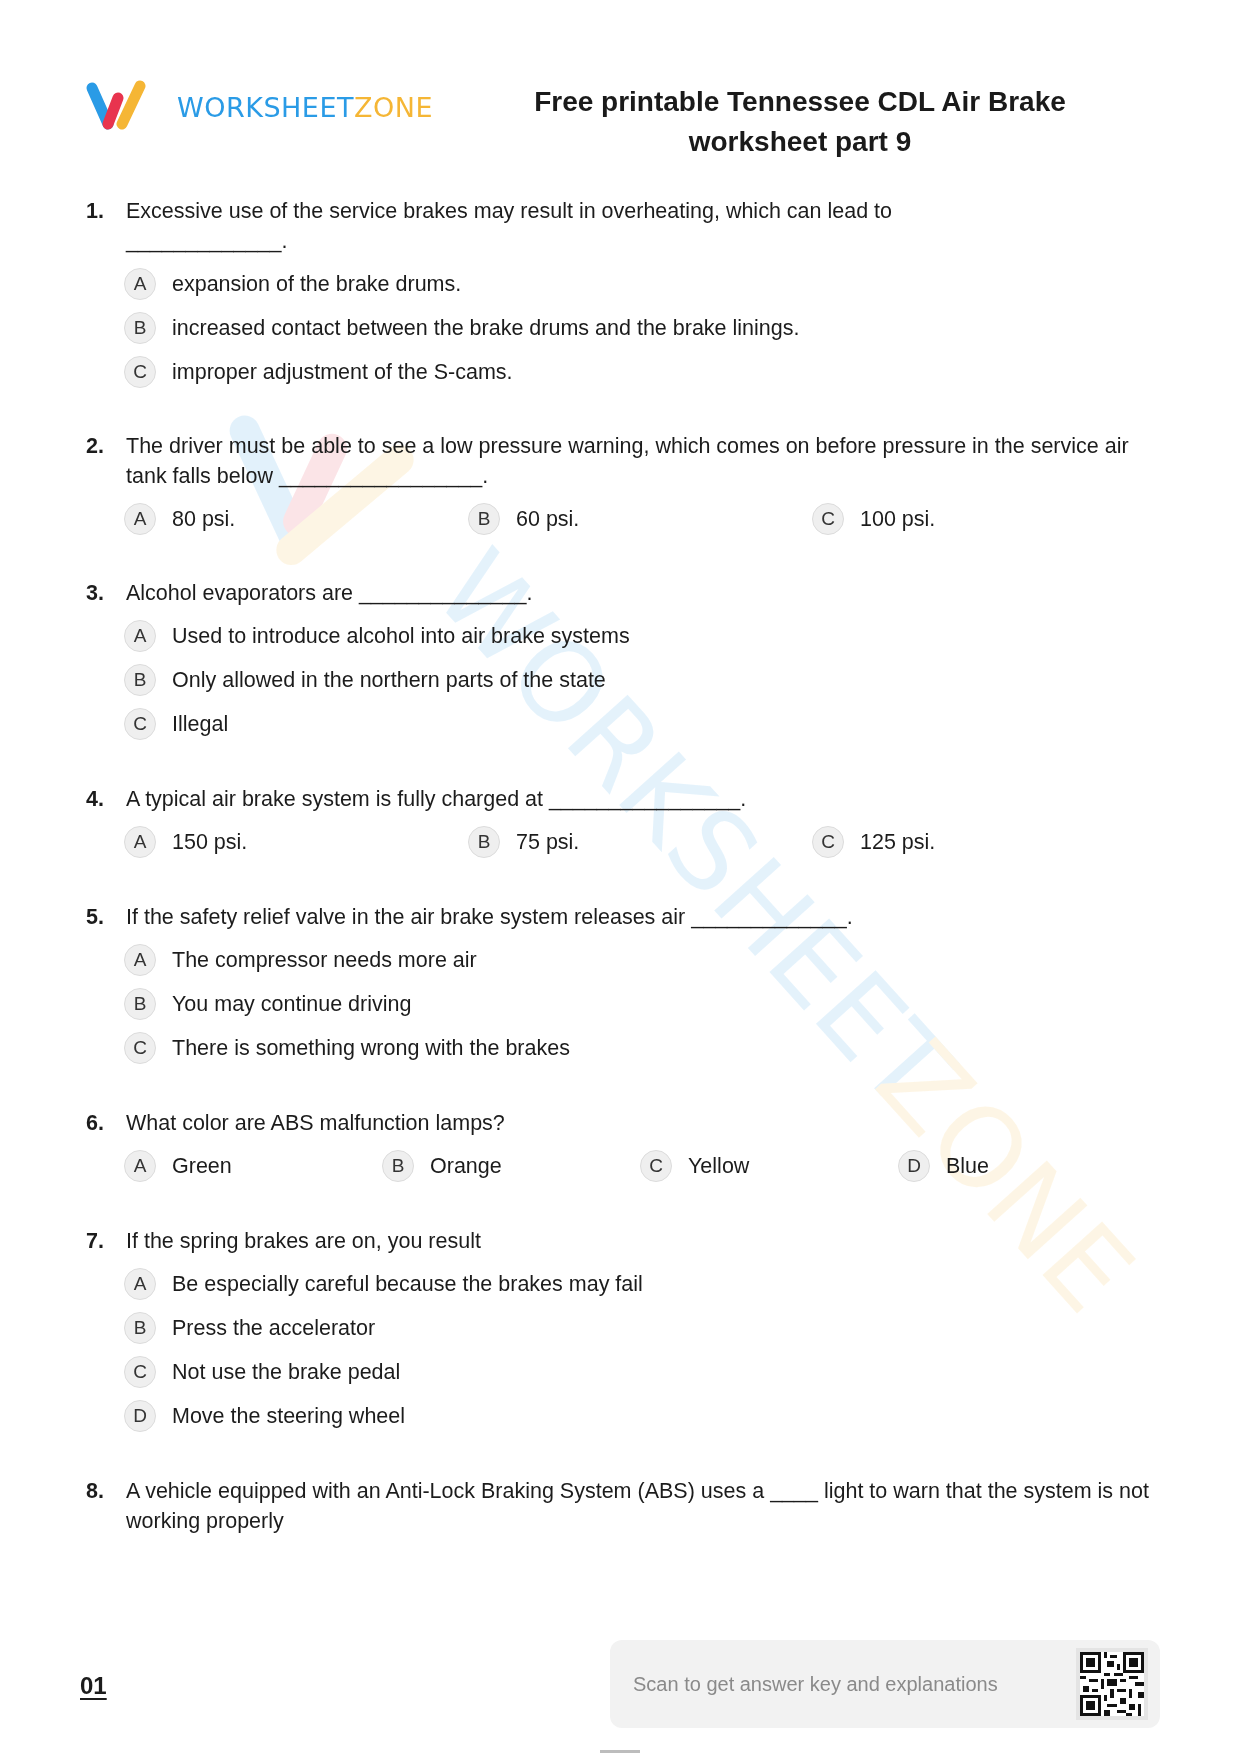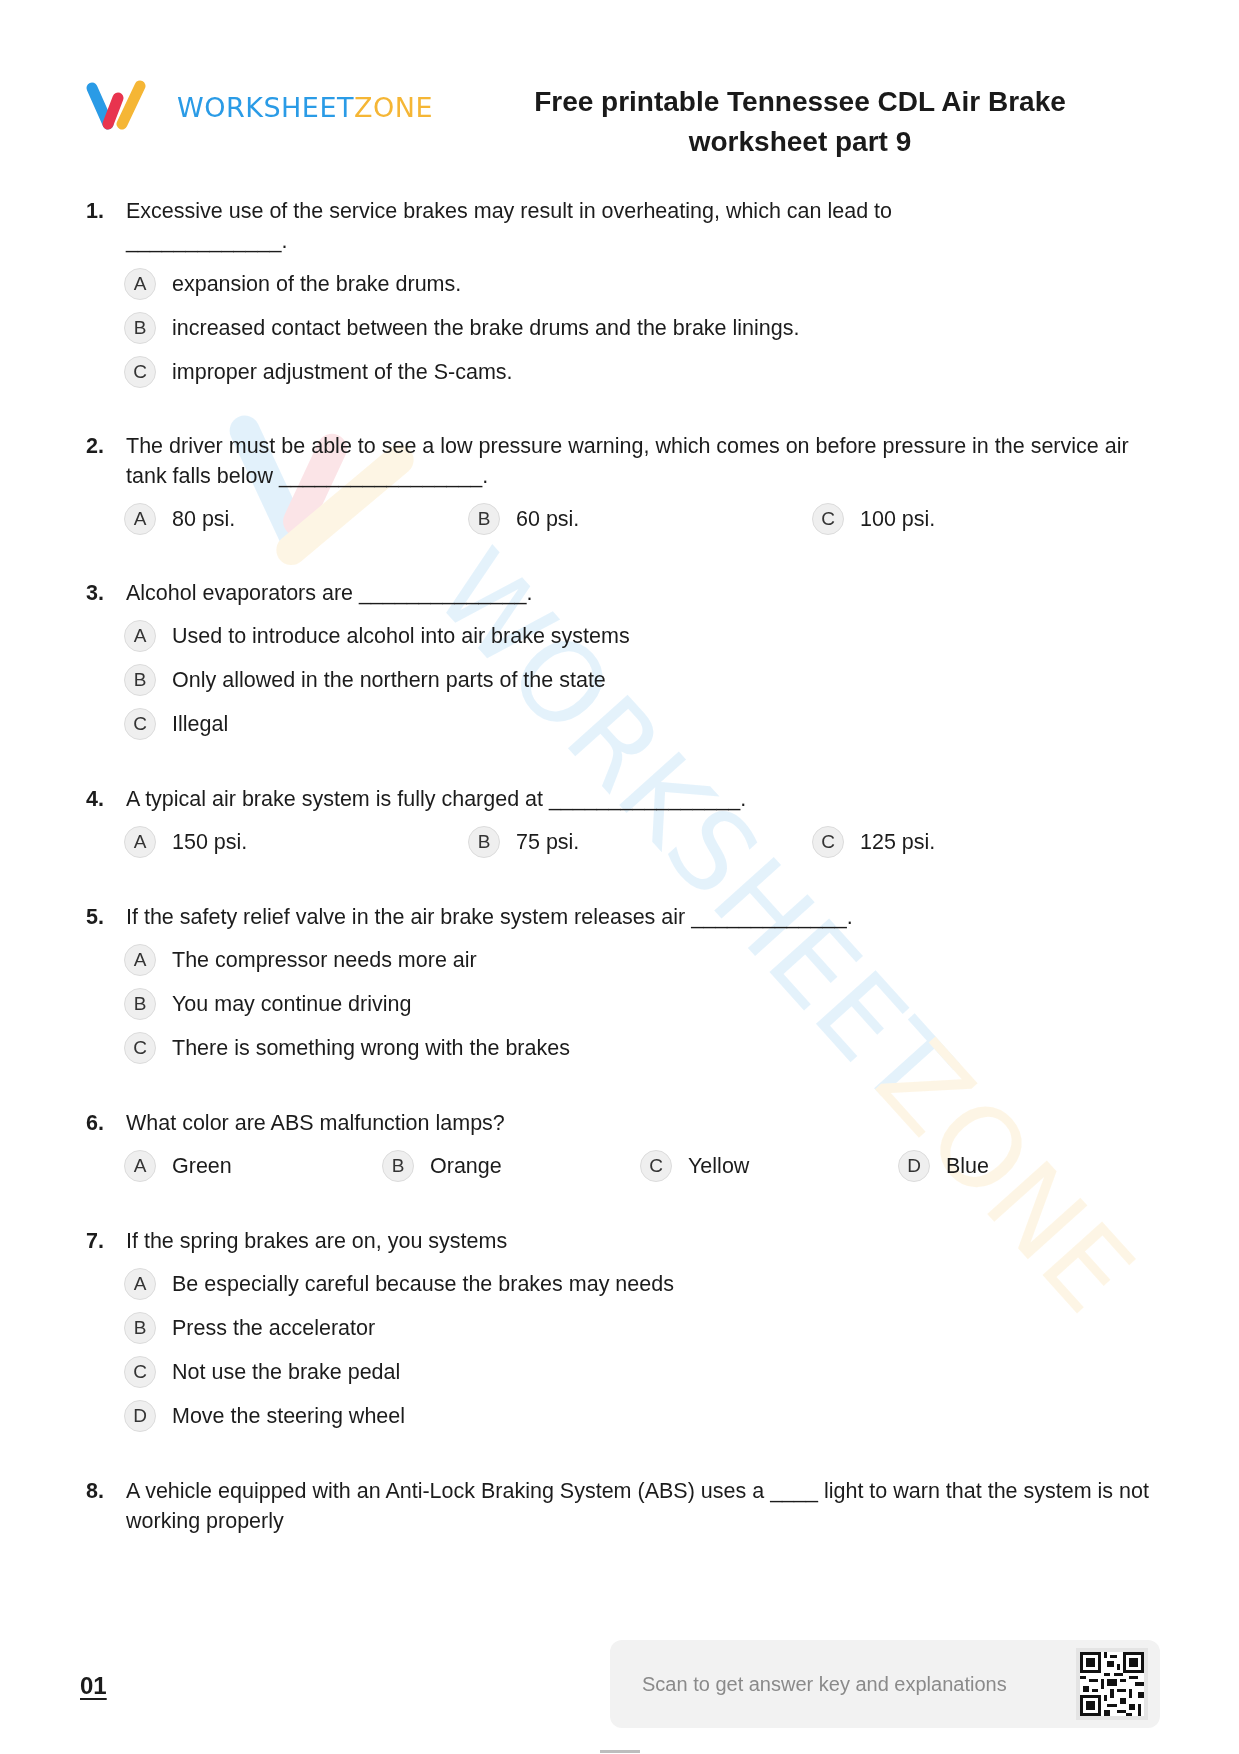--- a/index.html
+++ b/index.html
@@ -24,21 +24,21 @@
   .opts-col { margin-left: 38px; }
   .opt { display: flex; align-items: center; height: 44px; font-size: 21.5px; }
   .badge { width: 32px; height: 32px; border-radius: 50%; background: #efefef;
            border: 1px solid #dcdcdc; display: flex; align-items: center; justify-content: center;
            font-size: 19px; color: #333; margin-right: 16px; flex: none; box-sizing: border-box; }
   .opts-row { display: flex; margin-left: 38px; }
   .opts-row .opt { flex: none; }
 
   .footer-box { position: absolute; left: 610px; top: 1640px; width: 550px; height: 88px;
                 background: #f2f2f2; border-radius: 12px; display: flex; align-items: center; }
-  .footer-text { margin-left: 32px; font-size: 20px; color: #8a8a8a; flex: 1; }
+  .footer-text { margin-left: 23px; font-size: 20px; color: #8a8a8a; flex: 1; }
   .qr { width: 72px; height: 72px; background: #e4e4e4; margin-right: 12px; display: flex;
         align-items: center; justify-content: center; }
   .page-num { position: absolute; left: 80px; top: 1672px; font-size: 24px; font-weight: bold;
               text-decoration: underline; text-underline-offset: 4px; }
   .bottom-line { position: absolute; left: 600px; top: 1750px; width: 40px; height: 3px; background: #bdbdbd; }
 </style>
 </head>
 <body>
 
 <svg class="watermark" viewBox="0 0 1239 1754">
@@ -193,26 +193,26 @@
     <div class="opt">
         <span class="badge">D</span>
         <span>Blue</span>
       </div>
   </div>
 </div>
 
 <div class="q" style="top:1226px;">
   <div class="q-head">
     <span class="q-num">7.</span>
-    <span class="q-text">If the spring brakes are on, you systems</span>
-  </div>
-  <div class="opts-col" style="margin-top:6px;">
-    <div class="opt">
-        <span class="badge">A</span>
-        <span>Be especially careful because the brakes may needs</span>
+    <span class="q-text">If the spring brakes are on, you result</span>
+  </div>
+  <div class="opts-col" style="margin-top:6px;">
+    <div class="opt">
+        <span class="badge">A</span>
+        <span>Be especially careful because the brakes may fail</span>
       </div>
     <div class="opt">
         <span class="badge">B</span>
         <span>Press the accelerator</span>
       </div>
     <div class="opt">
         <span class="badge">C</span>
         <span>Not use the brake pedal</span>
       </div>
     <div class="opt">

